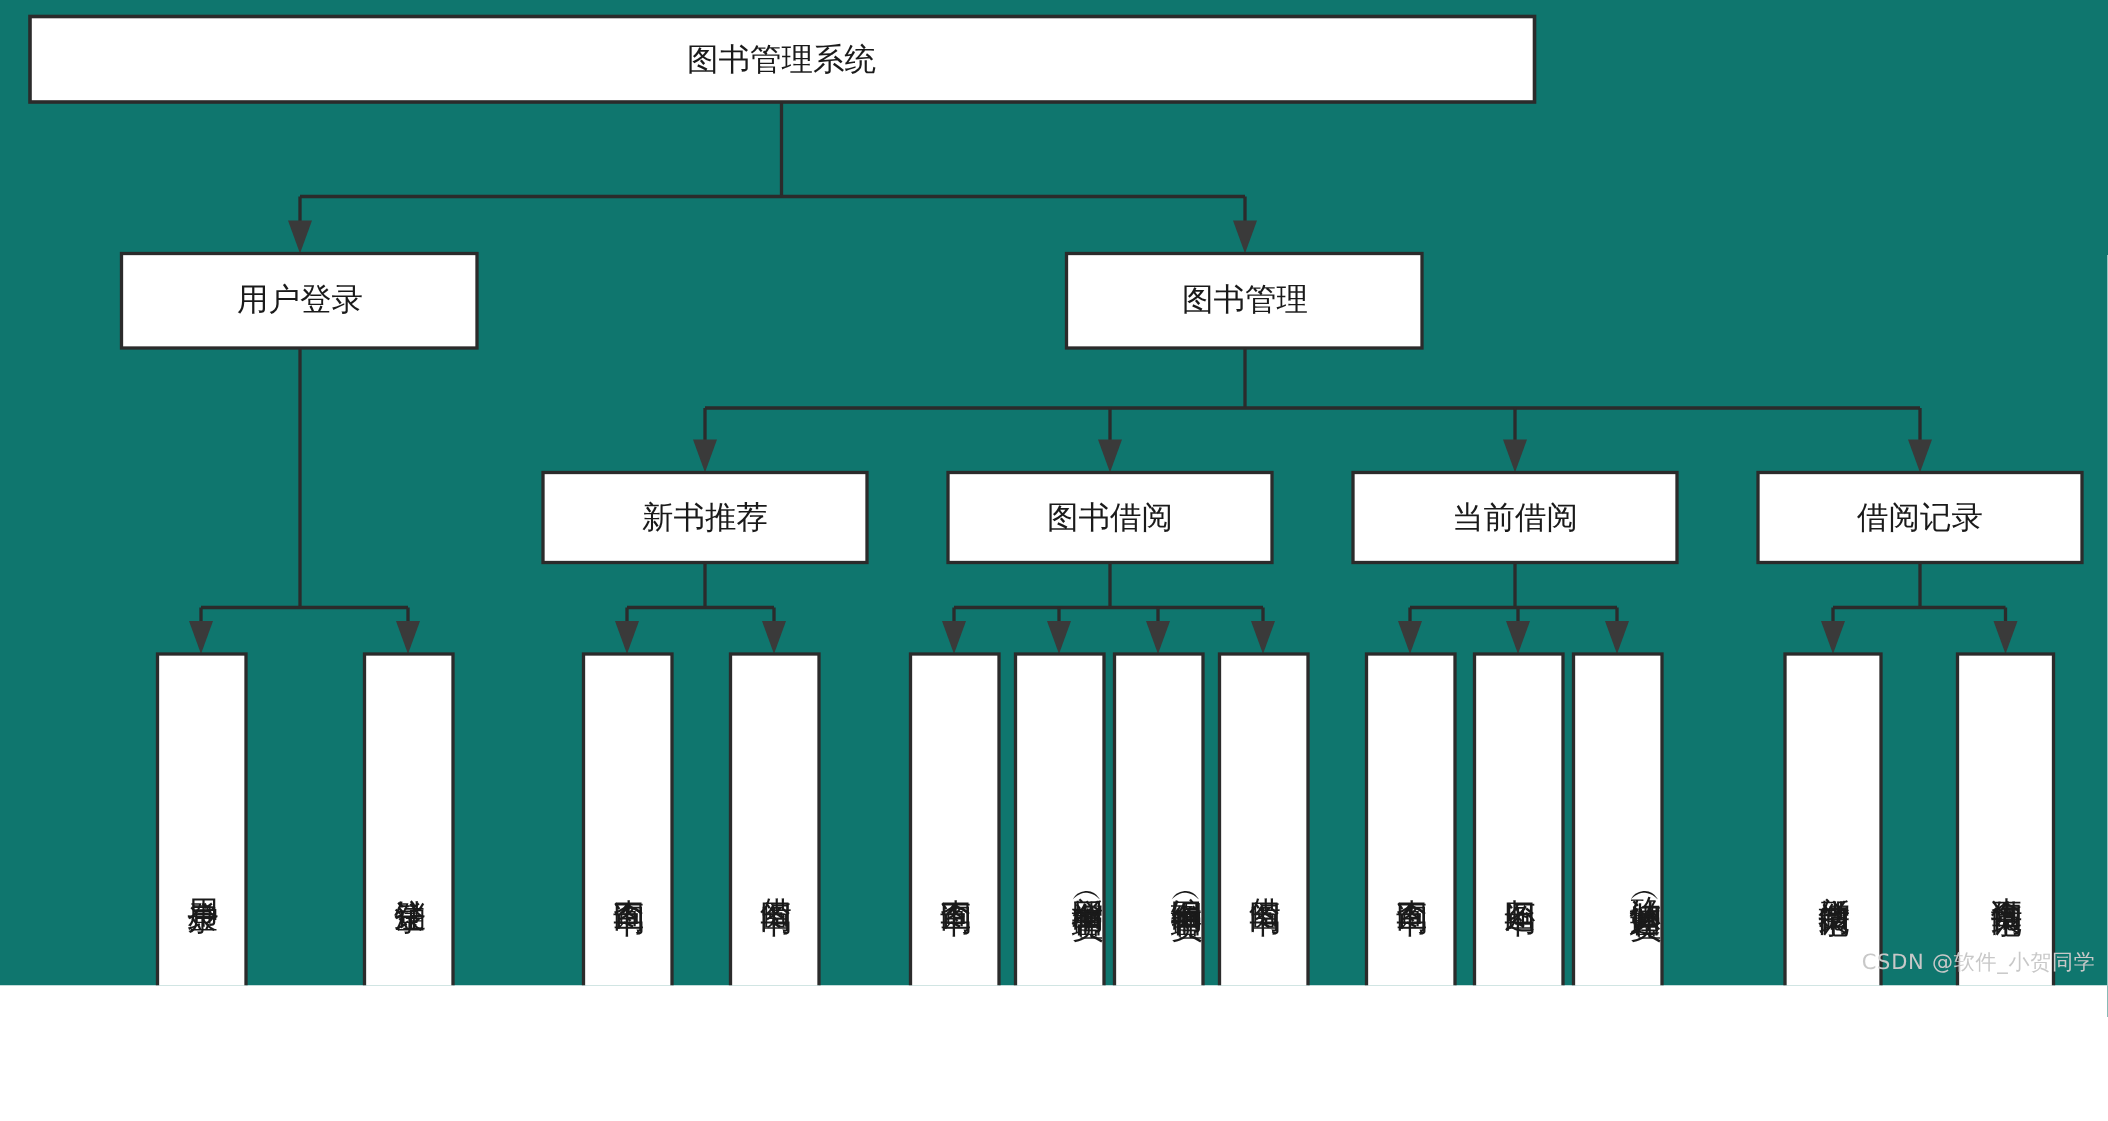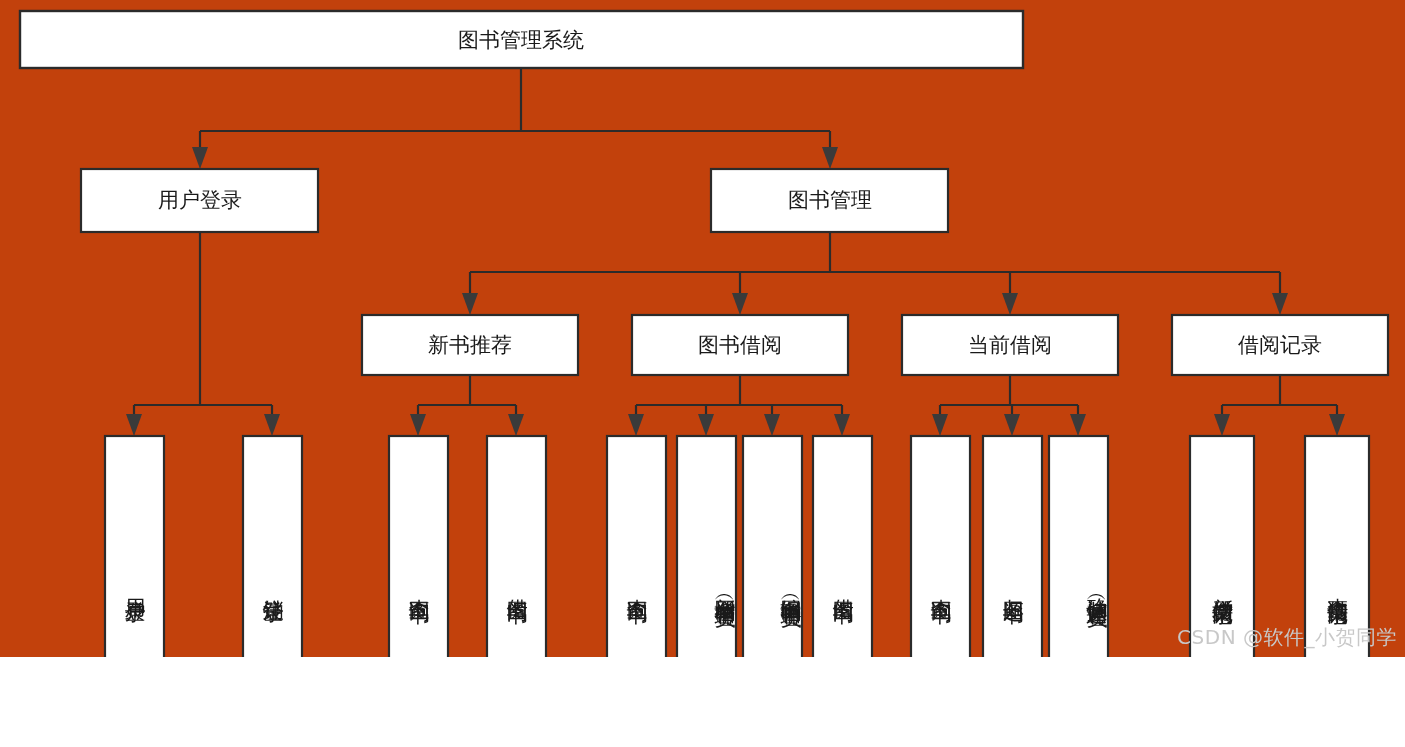--- a/index.html
+++ b/index.html
@@ -7,21 +7,21 @@
     padding: 0;
     background: #ffffff;
   }
   body {
     font-family: "DejaVu Sans", "Liberation Sans", sans-serif;
   }
   #diagram-root {
     position: relative;
     width: 1405px;
     height: 657px;
-    background: #c2410c;
+    background: #0f766e;
     overflow: hidden;
   }
   svg#flow {
     position: absolute;
     left: 0;
     top: 0;
     width: 1405px;
     height: 747px;
   }
   .node-box {
@@ -65,21 +65,21 @@
     pointer-events: none;
   }
   .leaf-label-wrap.center-v {
     align-items: center;
   }
   .watermark {
     position: absolute;
     right: 8px;
     bottom: 6px;
     font-family: "DejaVu Sans", "Liberation Sans", sans-serif;
-    font-size: 20px;
+    font-size: 14px;
     color: #c8c8c8;
     letter-spacing: 0.5px;
     user-select: none;
   }
 </style>
 </head>
 <body>
 
 <div id="diagram-root">
 

